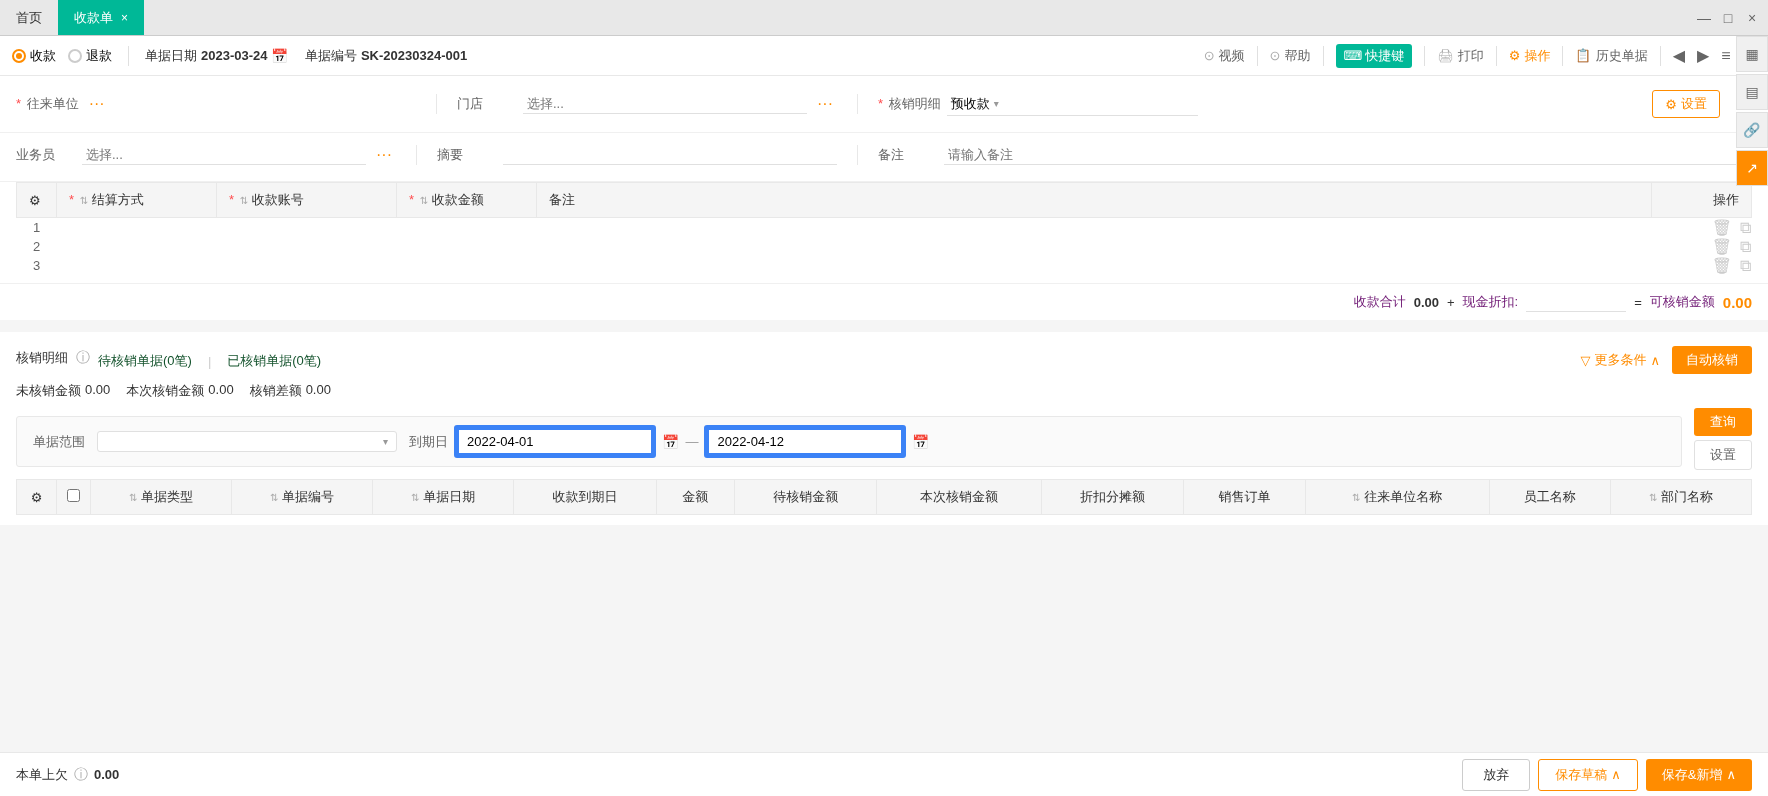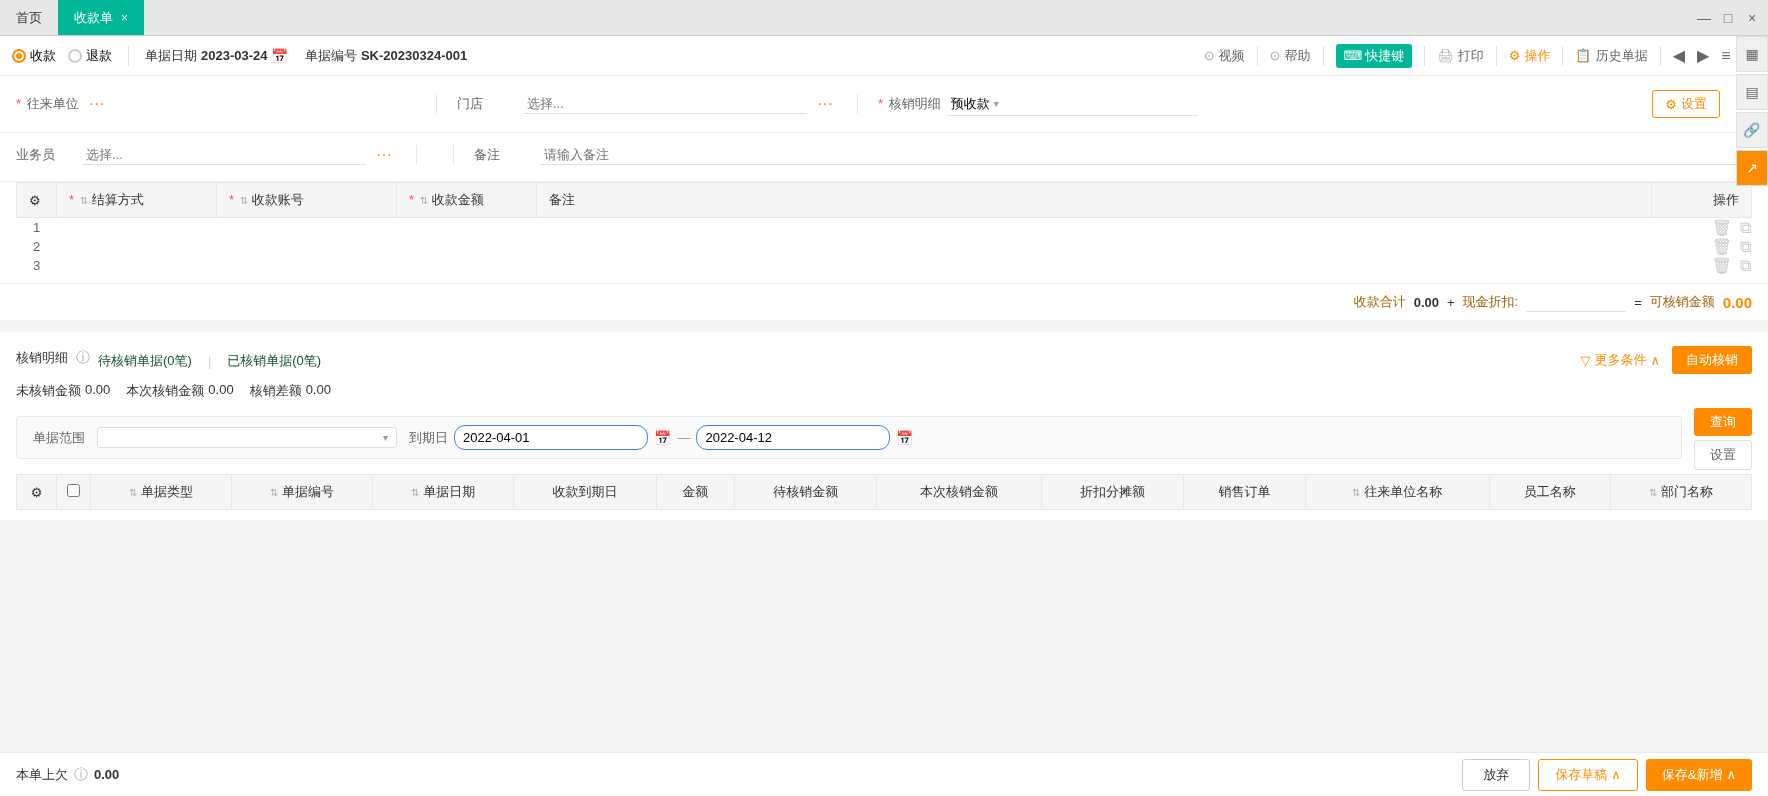--- a/index.html
+++ b/index.html
@@ -88,21 +88,21 @@
     .row-num { color: #666; width: 40px; text-align: center; }
     .action-cell { display: flex; align-items: center; gap: 8px; justify-content: flex-end; }
     .action-icon { color: #ccc; cursor: pointer; font-size: 16px; }
 
     
     .summary-row {
       display: flex; align-items: center; justify-content: flex-end;
       padding: 8px 16px; gap: 8px; color: #333; background: #fff;
       border-top: 1px solid #f0f0f0;
     }
-    .summary-label { color: #a16207; text-align: center; }
+    .summary-label { color: #701a75; text-align: center; }
     .summary-value { color: #333; font-weight: bold; }
     .summary-orange { color: #ff8c00; font-weight: bold; font-size: 15px; }
     .summary-input { border: none; border-bottom: 1px solid #e0e0e0; width: 100px; padding: 2px 4px; outline: none; text-align: center; }
 
     
     .verify-section { background: #fff; margin-top: 8px; border-top: 4px solid #f5f5f5; padding: 10px 16px; }
     .verify-title { font-size: 15px; font-weight: normal; color: #333; display: flex; align-items: center; gap: 8px; }
     .info-icon { color: #aaa; font-size: 14px; cursor: pointer; }
     .verify-tabs { display: flex; gap: 16px; margin-top: 6px; align-items: center; }
     .verify-tab { color: #14532d; cursor: pointer; font-size: 13px; }
@@ -124,21 +124,21 @@
       display: flex; align-items: center; gap: 12px; padding: 8px 16px;
       background: #fafafa; border: 1px solid #e8e8e8; border-radius: 3px; margin: 8px 0;
     }
     .filter-label { color: #666; white-space: nowrap; }
     .filter-select {
       flex: 1; border: 1px solid #e0e0e0; padding: 4px 8px; border-radius: 3px;
       background: #fff; outline: none; display: flex; align-items: center; justify-content: space-between;
       cursor: pointer;
     }
     .filter-date { display: flex; align-items: center; gap: 6px; }
-    .date-input { border: 1px solid #3b82f6; padding: 4px 8px; border-radius: 11px; background: #fff; }
+    .date-input { border: 5px solid #3b82f6; padding: 4px 8px; border-radius: 3px; background: #fff; }
     .date-range-sep { color: #999; }
     .query-btn {
       background: #ff8c00; color: #fff; border: none; padding: 5px 16px;
       border-radius: 3px; cursor: pointer; font-size: 13px;
     }
     .filter-setting-btn {
       background: #fff; border: 1px solid #e0e0e0; padding: 5px 14px;
       border-radius: 3px; cursor: pointer; color: #666; font-size: 13px;
     }
     .filter-btns { display: flex; flex-direction: column; gap: 4px; }
@@ -308,20 +308,24 @@
   <div class="form-section" style="padding-top:4px; padding-bottom:8px;">
     <div class="form-row">
 
       <div class="form-field" style="max-width:380px;">
         <span class="form-label">业务员</span>
         <input class="form-input" type="text" placeholder="选择..." style="">
         <span class="more-btn">···</span>
       </div>
       <div class="form-divider"></div>
 
+      <div class="form-field" style="max-width:400px;">
+        <span class="form-label">摘要</span>
+        <input class="memo-input" type="text" style="">
+      </div>
       <div class="form-divider"></div>
 
       <div class="form-field">
         <span class="form-label">备注</span>
         <input class="form-input" type="text" placeholder="请输入备注" style="">
       </div>
     </div>
   </div>
 
   <div class="table-section">

